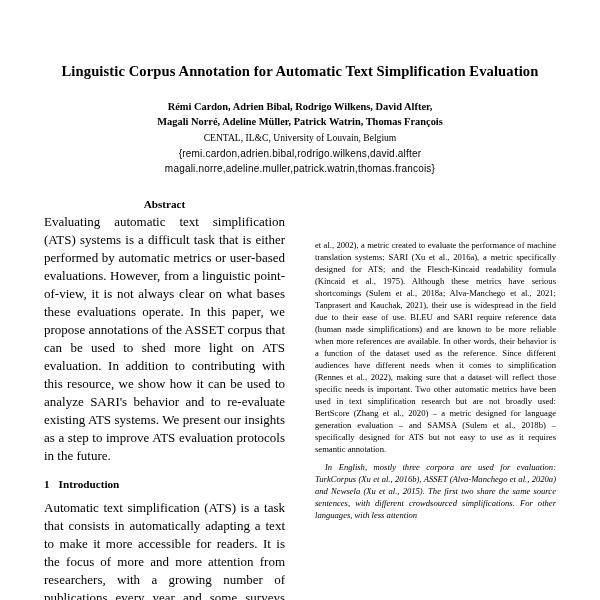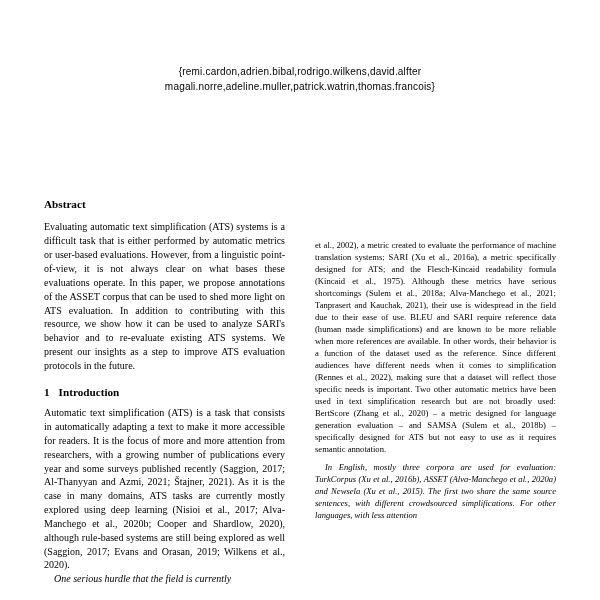--- a/index.html
+++ b/index.html
@@ -78,32 +78,33 @@
     overflow: hidden;
   }
 
   .section-head {
     font-size: 11.2px;
     font-weight: bold;
     margin: 0 0 7px 0;
     line-height: 1.2;
   }
   .abstract-head {
-    margin-bottom: 9px;
+    text-align: center;
+    margin-bottom: 2px;
     margin-top: 2px;
   }
   .numbered-head {
     display: flex;
     gap: 9px;
     margin-top: 13px;
     margin-bottom: 7px;
   }
 
   p.body-text {
-    font-size: 10px;
+    font-size: 13px;
     line-height: 1.385;
     text-align: justify;
     margin: 0;
     hyphens: auto;
     -webkit-hyphens: auto;
   }
   p.body-text + p.body-text {
     text-indent: 10px;
     font-style: italic;
   }
@@ -121,22 +122,28 @@
   .col-left p.intro-first {
     text-indent: 0;
   }
 </style>
 </head>
 <body>
 
 <div class="page">
 
   <div class="titleblock">
+    <h1 class="paper-title">Linguistic Corpus Annotation for Automatic Text Simplification Evaluation</h1>
 
+    <div class="authors">
+      <span class="line">Rémi Cardon, Adrien Bibal, Rodrigo Wilkens, David Alfter,</span>
+      <span class="line">Magali Norré, Adeline Müller, Patrick Watrin, Thomas François</span>
+    </div>
 
+    <div class="affiliation">CENTAL, IL&amp;C, University of Louvain, Belgium</div>
 
     <div class="emails">
       <span class="line">{remi.cardon,adrien.bibal,rodrigo.wilkens,david.alfter</span>
       <span class="line">magali.norre,adeline.muller,patrick.watrin,thomas.francois}</span>
     </div>
   </div>
 
   <div class="columns">
 
     <div class="col col-left">

